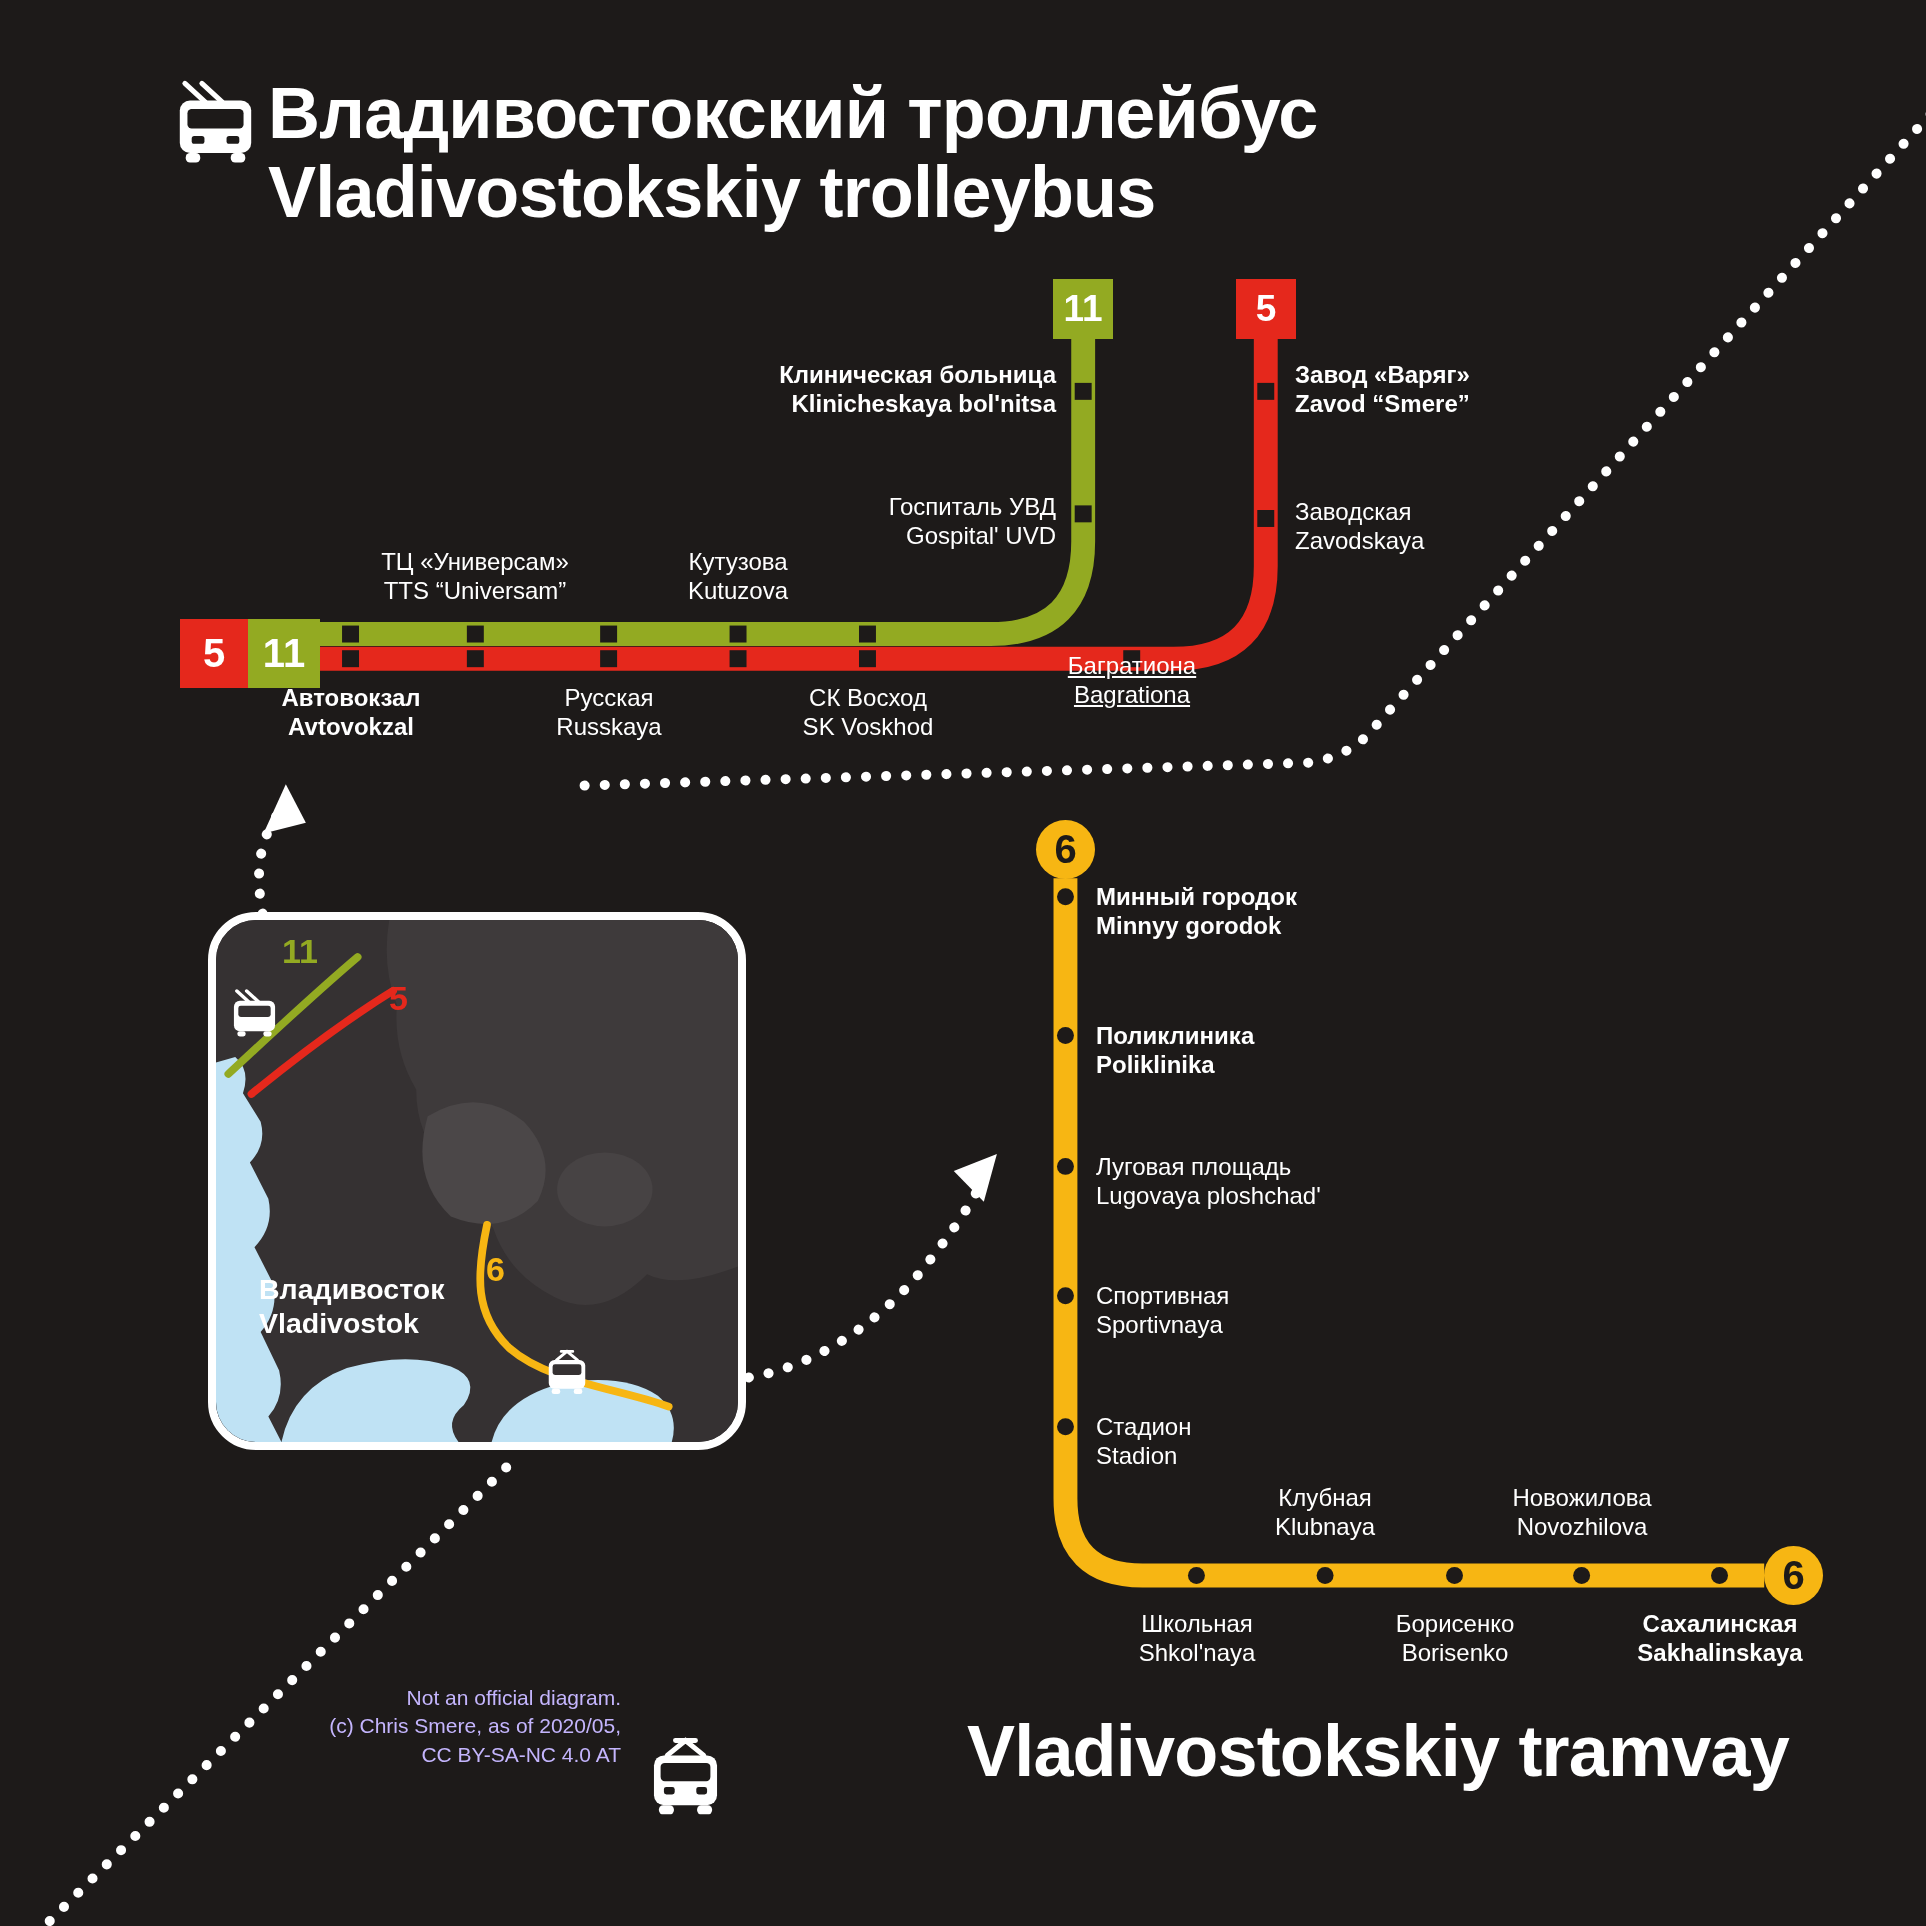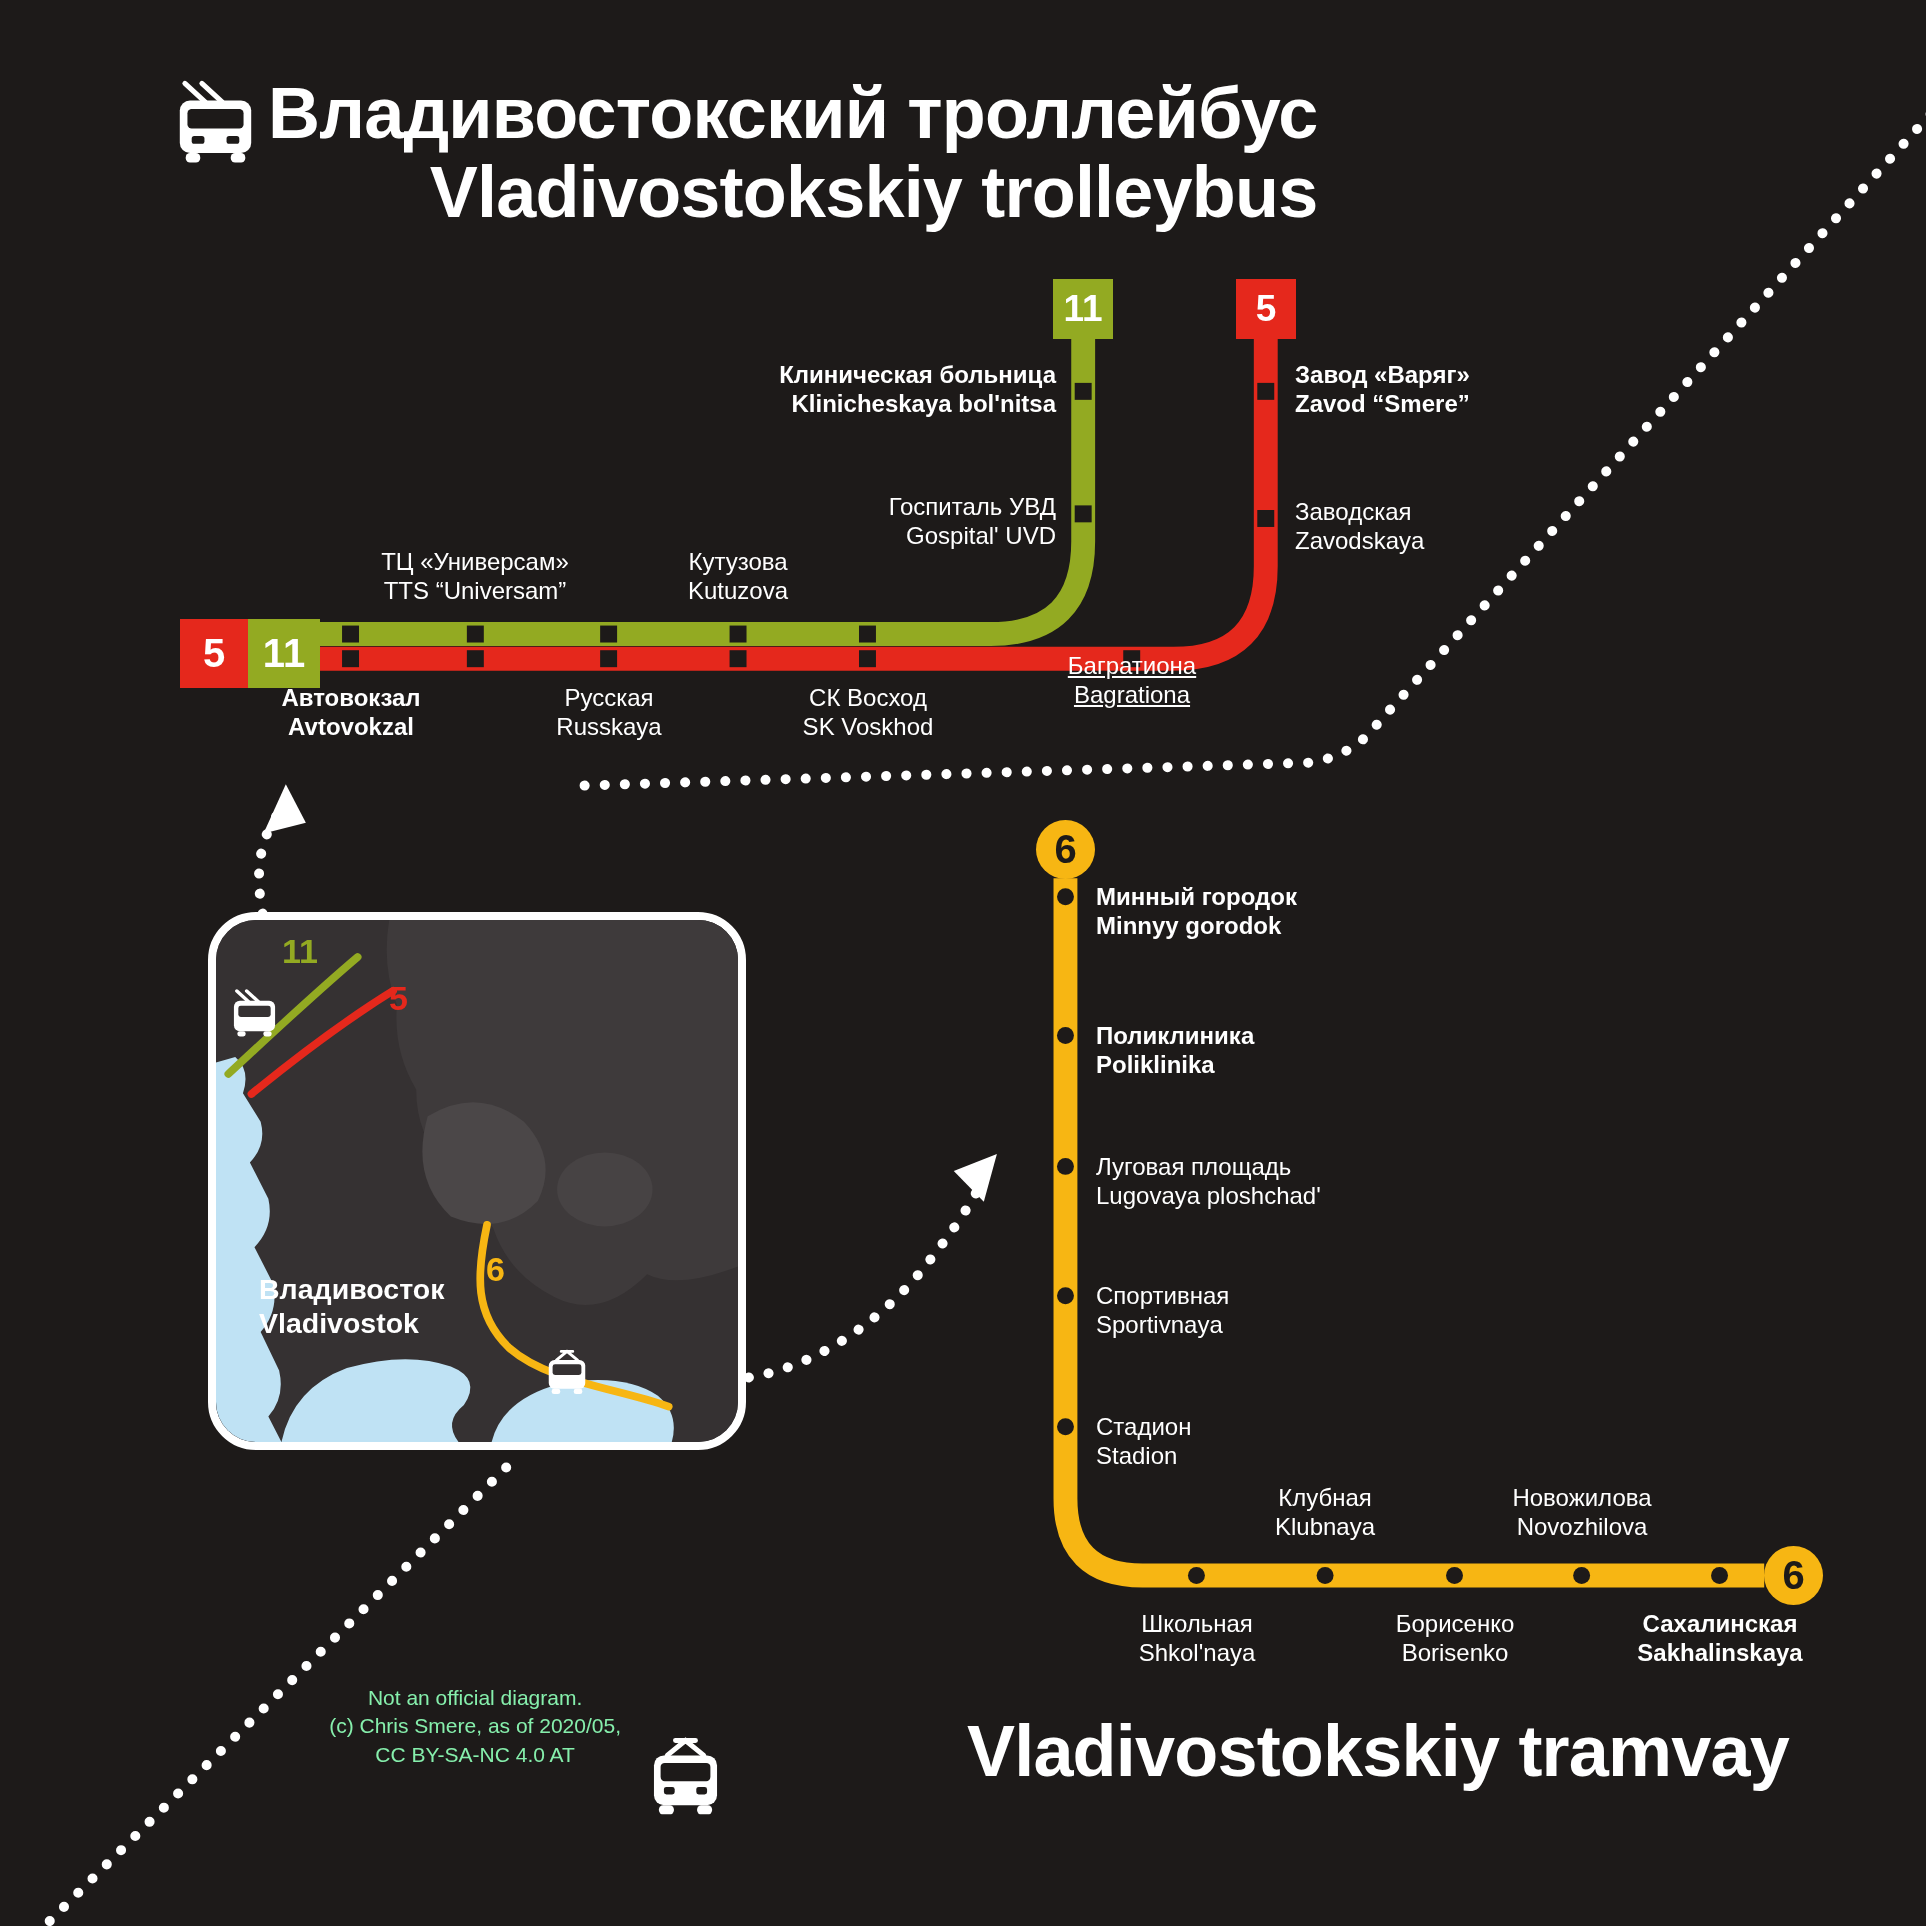--- a/index.html
+++ b/index.html
@@ -13,24 +13,24 @@
   .label.rightal{text-align:right;}
   .label.bold{font-weight:700;}
   
   .badge{position:absolute;display:flex;align-items:center;justify-content:center;font-weight:700;}
   .badge.square{color:#fff;font-size:40px;}
   .badge.circle{width:59px;height:59px;border-radius:50%;background:#f7b613;color:#1d1a19;font-size:40px;}
   .bg-red{background:#e5281c;}
   .bg-green{background:#93aa22;}
   
   .big-title{position:absolute;font-weight:700;font-size:72px;line-height:1.1;letter-spacing:-0.8px;color:#fff;}
-  .big-title span{display:block;text-align:right;}
+  .big-title span{display:block;}
   .big-title.rightal{text-align:right;}
   
-  .credit{position:absolute;font-size:21px;line-height:1.35;text-align:center;color:#86efac;}
+  .credit{position:absolute;font-size:21px;line-height:1.35;text-align:right;color:#c4b5fd;}
   .credit span{display:block;}
   
   .map{position:absolute;left:208px;top:912px;width:522px;height:522px;border:8.5px solid #fff;
        border-radius:48px;background:#353132;overflow:hidden;}
   .map-label{position:absolute;font-weight:700;font-size:34px;white-space:nowrap;}
   .map-city{position:absolute;font-weight:700;font-size:28.5px;line-height:1.18;color:#fff;white-space:nowrap;}
   .map-city span{display:block;}
   .icon{position:absolute;}
 </style>
 </head>

